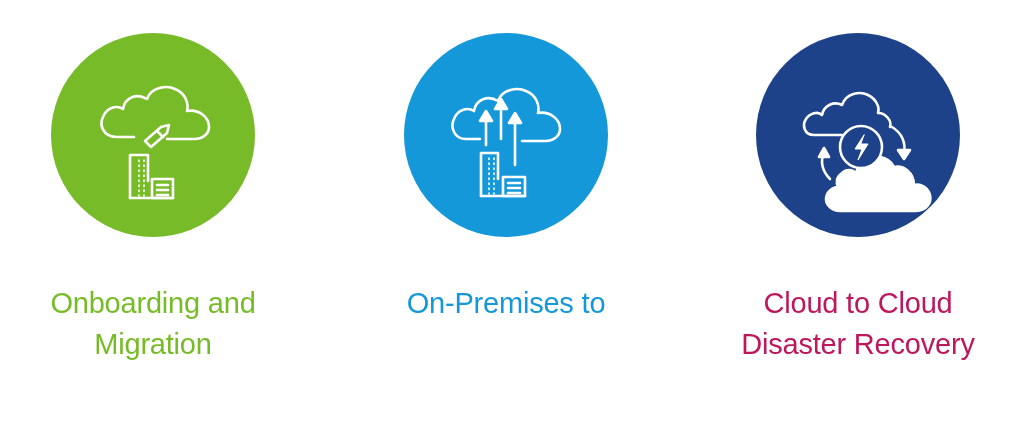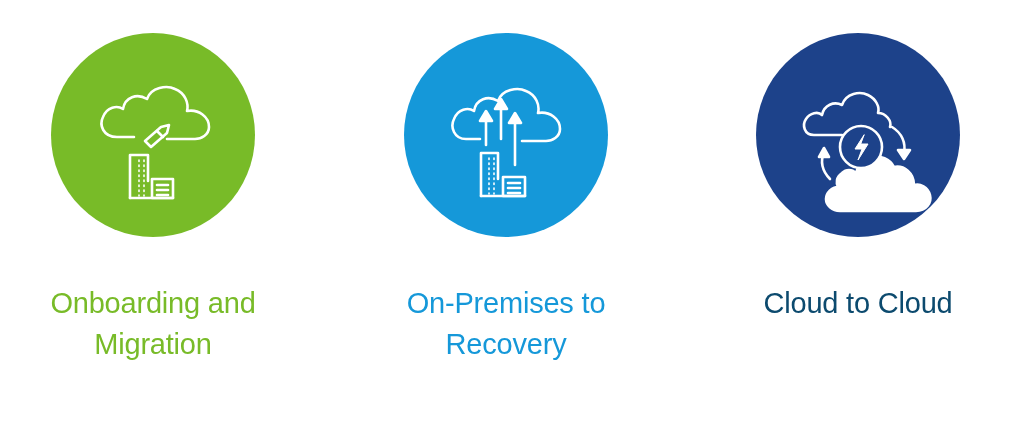--- a/index.html
+++ b/index.html
@@ -64,37 +64,37 @@
       <line x1="104" y1="155" x2="116" y2="155"></line>
       <line x1="104" y1="160" x2="116" y2="160"></line>
       <g stroke-width="1.6" stroke-dasharray="1.5 3.5">
         <line x1="85" y1="125" x2="85" y2="161"></line>
         <line x1="90" y1="125" x2="90" y2="161"></line>
       </g>
     </svg>
   </div>
   <div class="label" style="color:#1598d9;">
     <div>On-Premises to</div>
-    <div>Recovery</div>
   </div>
 </div>
 
 <div class="card" style="left:693px;">
   <div class="circle" style="background:#1d428a;">
     <svg viewBox="0 0 204 204" fill="none" stroke="#fff" stroke-width="2.6" stroke-linejoin="round" stroke-linecap="round">
 
       <path d="M86 102 H58 C48 102 46 92 50 86 C54 80 62 78 66 82 C68 72 78 68 86 72 C90 60 104 58 112 62 C120 66 124 74 122 80 C130 80 136 88 134 94"></path>
 
       <path d="M84 178 H160 C170 178 176 170 174 162 C172 154 164 150 158 152 C158 140 148 132 138 134 C134 126 124 122 116 124 C108 126 102 132 100 140 C96 136 90 136 86 140 C80 144 80 150 82 154 C76 154 70 160 70 166 C70 172 76 178 84 178 Z" fill="#fff"></path>
 
       <circle cx="105" cy="114" r="21" fill="#1d428a"></circle>
       <path d="M108 102 L99 116 H106 L102 127 L112 111 H105 Z" fill="#fff" stroke-width="1"></path>
 
       <path d="M74 146 C66 138 64 128 68 120"></path>
       <path d="M63 124 L68 115 L73 124 Z" fill="#fff"></path>
       <path d="M136 94 C146 100 150 110 148 120"></path>
       <path d="M142 117 L148 126 L154 117 Z" fill="#fff"></path>
     </svg>
   </div>
-  <div class="label" style="color:#0c4a6e;">
+  <div class="label" style="color:#be185d;">
     <div>Cloud to Cloud</div>
+    <div>Disaster Recovery</div>
   </div>
 </div>
 
 </body></html>

